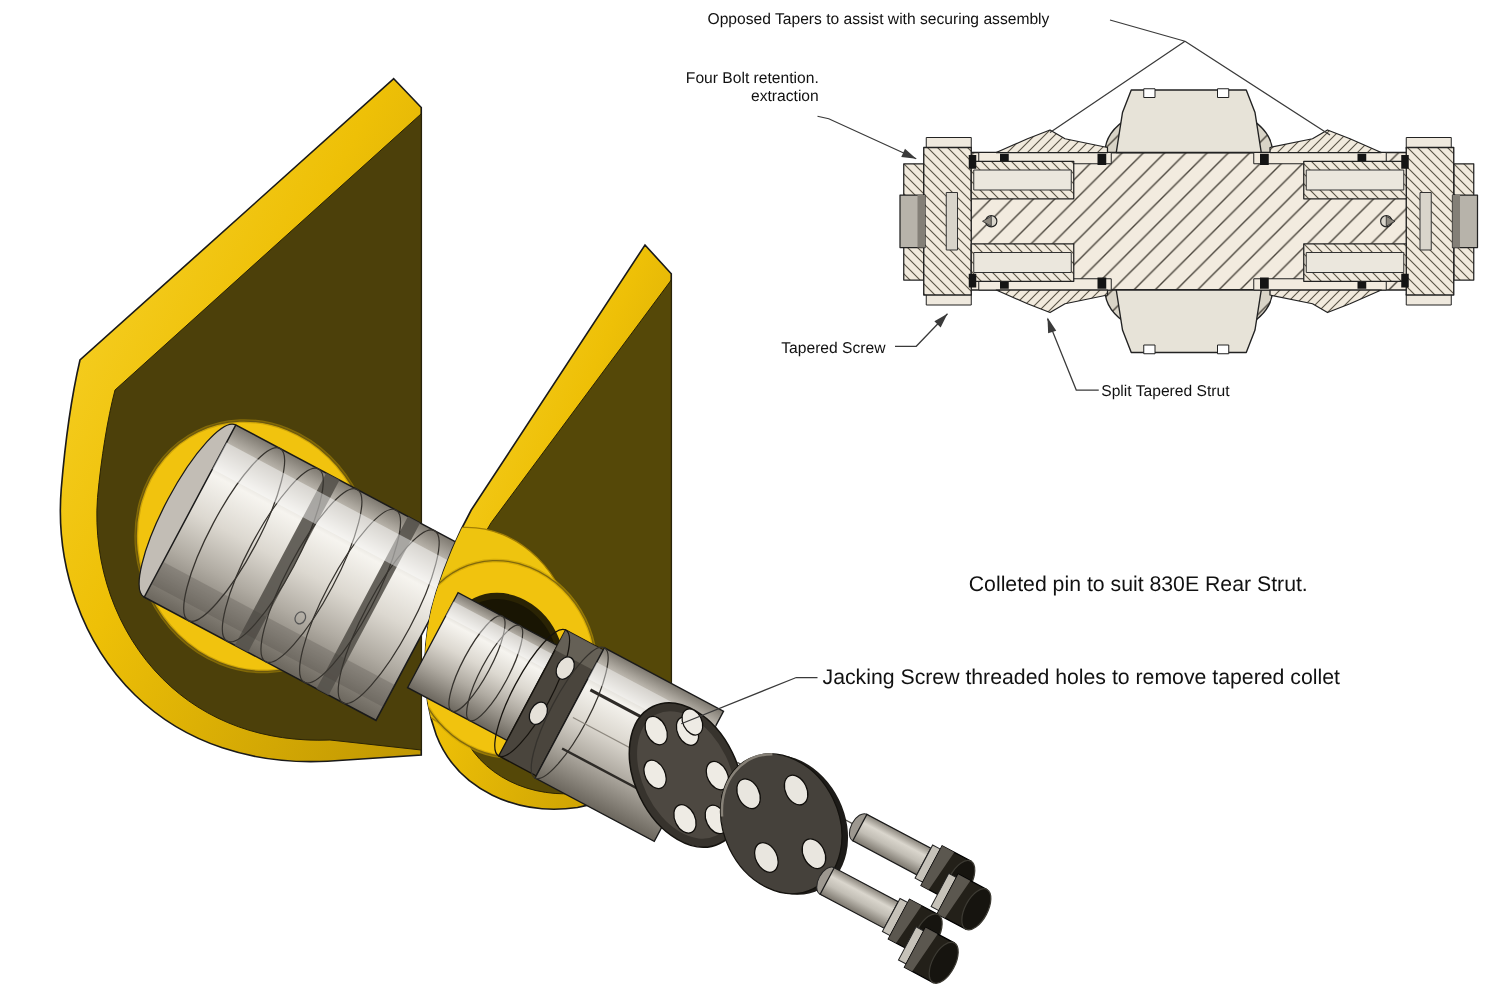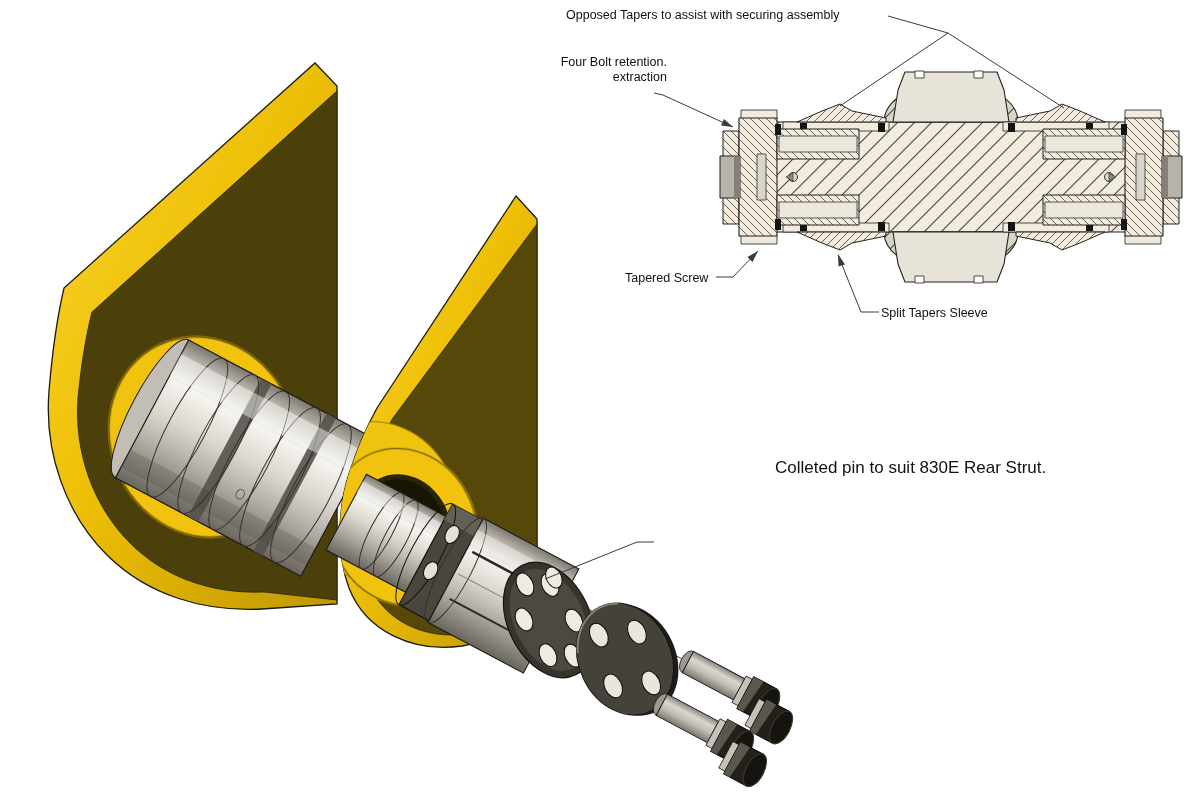--- a/index.html
+++ b/index.html
@@ -280,25 +280,26 @@
     <path d="M 716,277 L 733,277 L 758,251"></path>
     <polygon points="758,251 752.5,262 747.5,257" fill="#3a3a3a" stroke="none"></polygon>
     <path d="M 879,312 L 861,312 L 838,255"></path>
     <polygon points="838,254 845,264.5 838.5,266.5" fill="#3a3a3a" stroke="none"></polygon>
     <path d="M 654,542 L 637,542 L 545,579"></path>
   </g>
 </svg>
 
 <div class="lbl lbl-sm" style="left:566px;top:8px;">Opposed Tapers to assist with securing assembly</div>
 
-<div class="lbl lbl-sm lbl-right" style="left:532px;top:55px;width:135px;">
+<div class="lbl lbl-sm lbl-right" style="left:520px;top:55px;width:135px;">
   <div>Four Bolt retention.</div>
   <div>extraction</div>
 </div>
 
 <div class="lbl lbl-sm" style="left:625px;top:271px;">Tapered Screw</div>
 
-<div class="lbl lbl-sm" style="left:881px;top:306px;">Split Tapers Sleeve</div>
+<div class="lbl lbl-sm" style="left:881px;top:306px;">Split Tapered Strut</div>
 
 <div class="lbl lbl-lg" style="left:775px;top:458px;">Colleted pin to suit 830E Rear Strut.</div>
 
+<div class="lbl lbl-lg" style="left:658px;top:532px;">Jacking Screw threaded holes to remove tapered collet</div>
 
 </div>
 
 </body></html>

